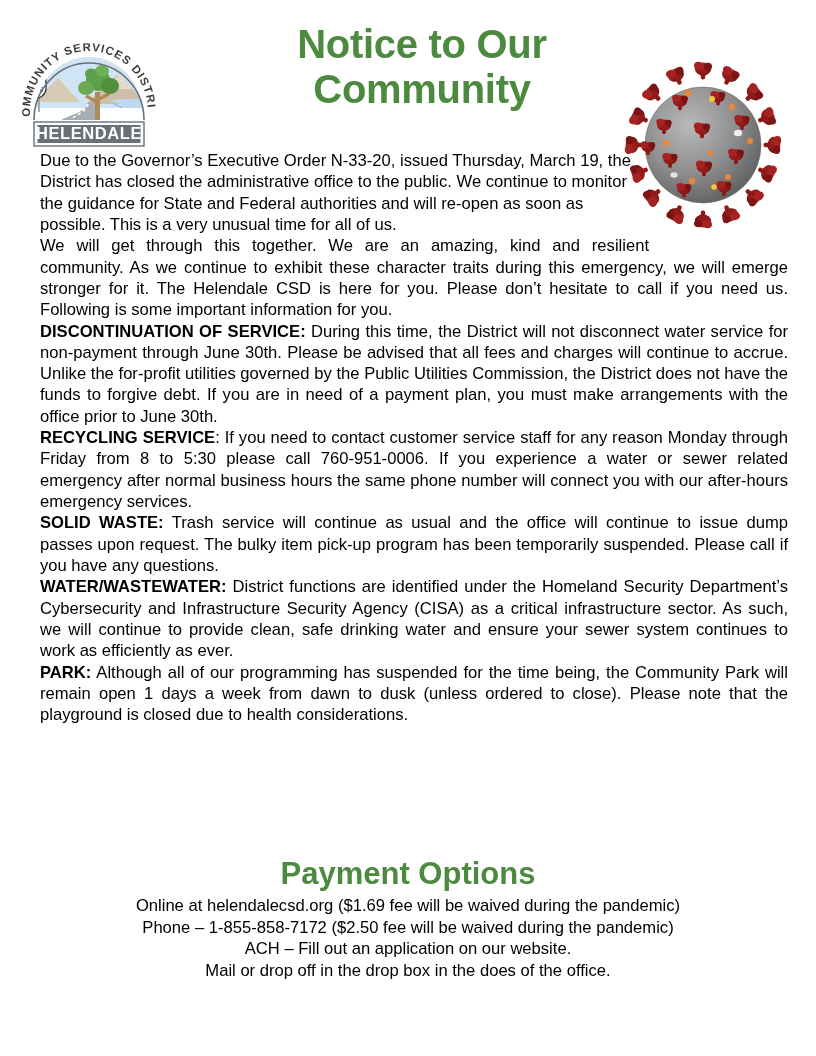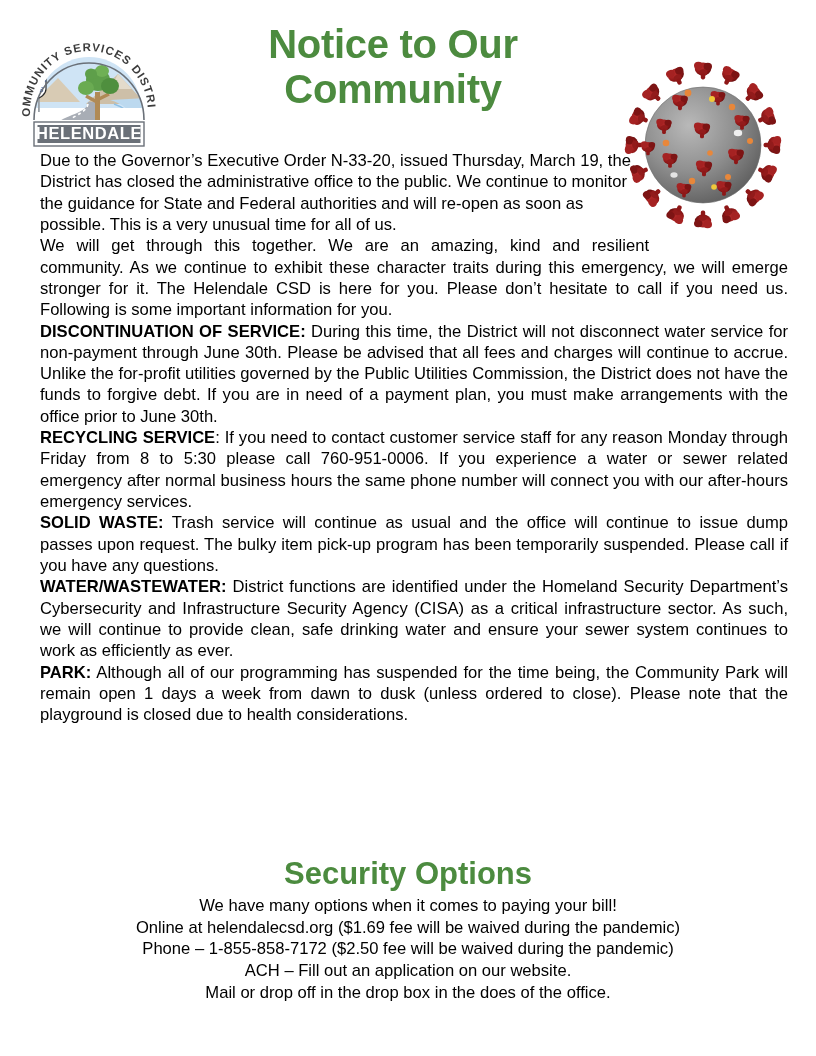--- a/index.html
+++ b/index.html
@@ -23,21 +23,21 @@
   }
   .logo {
     position: absolute;
     left: 14px;
     top: 16px;
     width: 150px;
     height: 134px;
   }
   .doc-title {
     position: absolute;
-    left: 173px;
+    left: 202px;
     top: 22px;
     width: 440px;
     text-align: center;
     font-size: 40px;
     line-height: 1.12;
     font-weight: bold;
     color: #4c8b3f;
     letter-spacing: -0.3px;
   }
 
@@ -260,19 +260,18 @@
     <span class="sec-head">WATER/WASTEWATER:</span><span>  District functions are identified under the Homeland Security Department’s Cybersecurity and Infrastructure Security Agency (CISA) as a critical infrastructure sector.  As such, we will continue to provide clean, safe drinking water and ensure your sewer system continues to work as efficiently as ever.</span>
   </p>
 
 
   <p class="just">
     <span class="sec-head">PARK:</span><span>  Although all of our programming has suspended for the time being, the Community Park will remain open 1 days a week from dawn to dusk (unless ordered to close).  Please note that the playground is closed due to health considerations.</span>
   </p>
 </div>
 
 <div class="payments">
-  <div class="pay-title">Security Options</div>
-  <div class="pay-line">We have many options when it comes to paying your bill!</div>
+  <div class="pay-title">Payment Options</div>
   <div class="pay-line">Online at helendalecsd.org ($1.69 fee will be waived during the pandemic)</div>
   <div class="pay-line">Phone – 1-855-858-7172  ($2.50 fee will be waived during the pandemic)</div>
   <div class="pay-line">ACH – Fill out an application on our website.</div>
   <div class="pay-line">Mail or drop off in the drop box in the does of the office.</div>
 </div>
 
 </body></html>

